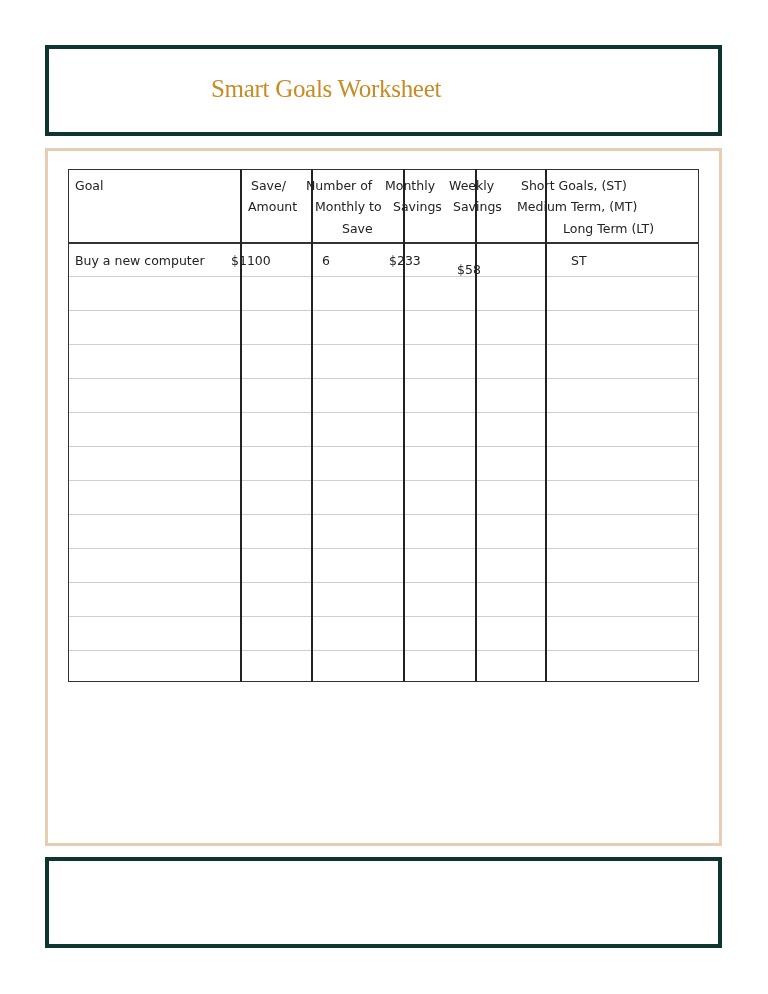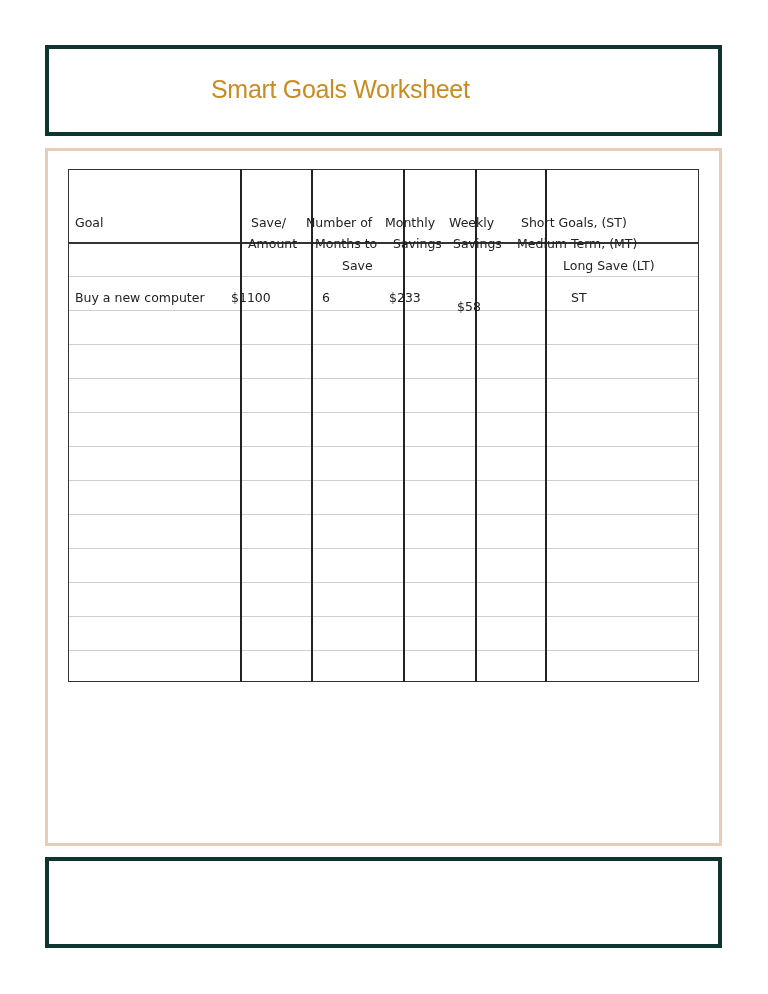--- a/index.html
+++ b/index.html
@@ -1,32 +1,32 @@
 <!DOCTYPE html>
 <html><head>
   <meta charset="utf-8">
   <style>
     html, body { margin:0; padding:0; background:#ffffff; }
     body { width:768px; height:994px; position:relative; overflow:hidden;
            font-family:"DejaVu Sans", sans-serif; }
     .title-box { position:absolute; left:45px; top:45px; width:669px; height:83px;
                  border:4px solid #0f3530; background:#fff; }
     .title { position:absolute; left:162px; top:26px; font-size:25px; color:#c98b24;
-             font-family:Liberation Sans, sans-serif; letter-spacing:-0.3px; white-space:nowrap; }
+             font-family:Liberation Serif, serif; letter-spacing:-0.3px; white-space:nowrap; }
     .main-box { position:absolute; left:45px; top:148px; width:671px; height:692px;
                 border:3px solid #e8cdb5; background:#fff; }
     .foot-box { position:absolute; left:45px; top:857px; width:669px; height:83px;
                 border:4px solid #0f3530; background:#fff; }
     .table { position:absolute; left:68px; top:169px; width:631px; height:513px;
              border:1.5px solid #333; box-sizing:border-box; }
     .vline { position:absolute; top:169px; width:1.5px; height:513px; background:#222; }
     .hdr-sep { position:absolute; left:68px; top:242px; width:631px; height:1.5px; background:#333; }
     .rowline { position:absolute; left:69px; width:629px; height:1px; background:#cfcfcf; }
     .t { position:absolute; font-size:12.5px; color:#222; white-space:nowrap;
-         font-family:"DejaVu Sans", sans-serif; line-height:15px;margin-top:37px; }
+         font-family:"DejaVu Sans", sans-serif; line-height:15px; }
   </style>
 </head>
 <body>
 
 <div class="title-box">
   <div class="title">Smart Goals Worksheet</div>
 </div>
 
 <div class="main-box"></div>
 
@@ -49,29 +49,29 @@
 <div class="vline" style="left:240px"></div>
 <div class="vline" style="left:311px"></div>
 <div class="vline" style="left:403px"></div>
 <div class="vline" style="left:475px"></div>
 <div class="vline" style="left:545px"></div>
 
 <div class="t" style="left:75px;top:178px">Goal</div>
 <div class="t" style="left:251px;top:178px">Save/</div>
 <div class="t" style="left:248px;top:199px">Amount</div>
 <div class="t" style="left:306px;top:178px">Number of</div>
-<div class="t" style="left:315px;top:199px">Months to</div>
+<div class="t" style="left:315px;top:199px">Monthly to</div>
 <div class="t" style="left:342px;top:221px">Save</div>
 <div class="t" style="left:385px;top:178px">Monthly</div>
 <div class="t" style="left:393px;top:199px">Savings</div>
 <div class="t" style="left:449px;top:178px">Weekly</div>
 <div class="t" style="left:453px;top:199px">Savings</div>
 <div class="t" style="left:521px;top:178px">Short Goals, (ST)</div>
 <div class="t" style="left:517px;top:199px">Medium Term, (MT)</div>
-<div class="t" style="left:563px;top:221px">Long Save (LT)</div>
+<div class="t" style="left:563px;top:221px">Long Term (LT)</div>
 
 <div class="t" style="left:75px;top:253px">Buy a new computer</div>
 <div class="t" style="left:231px;top:253px">$1100</div>
 <div class="t" style="left:322px;top:253px">6</div>
 <div class="t" style="left:389px;top:253px">$233</div>
 <div class="t" style="left:457px;top:262px">$58</div>
 <div class="t" style="left:571px;top:253px">ST</div>
 
 <div class="foot-box"></div>
 

